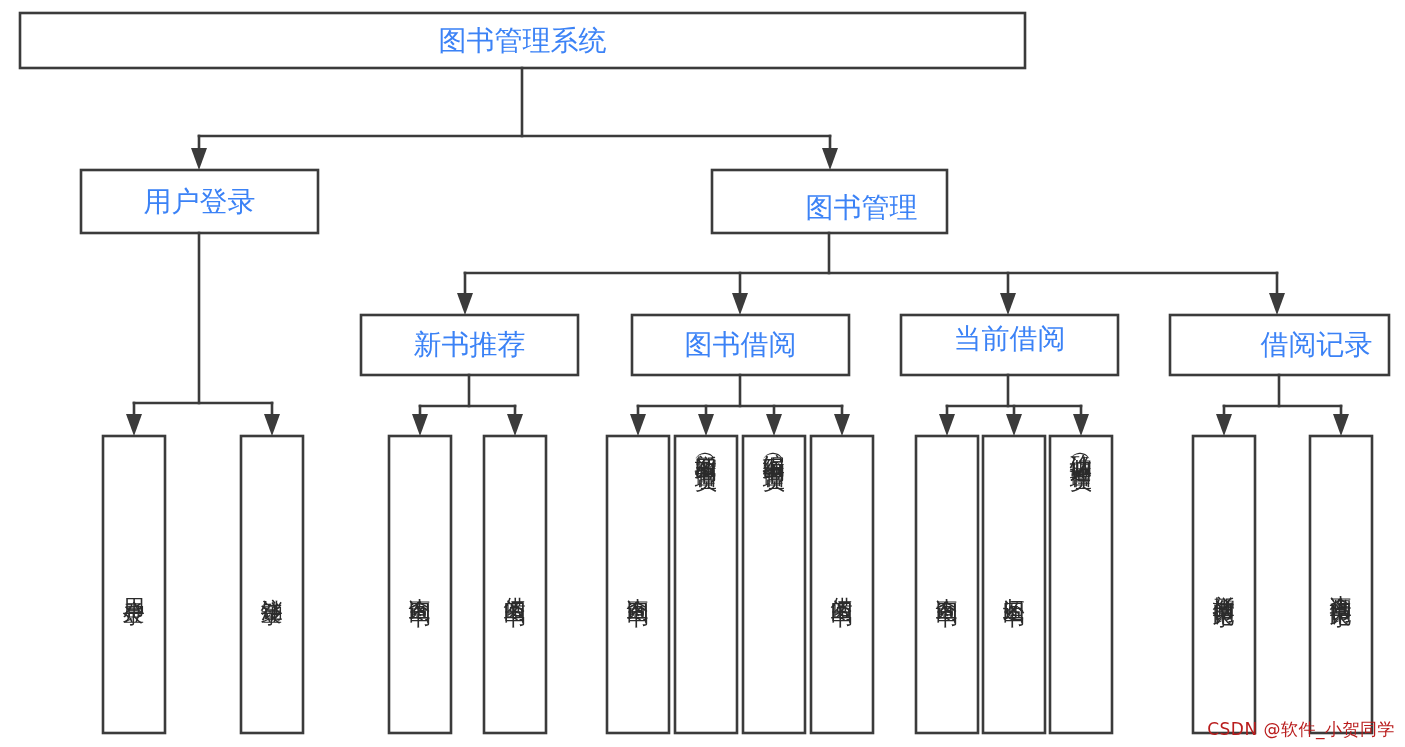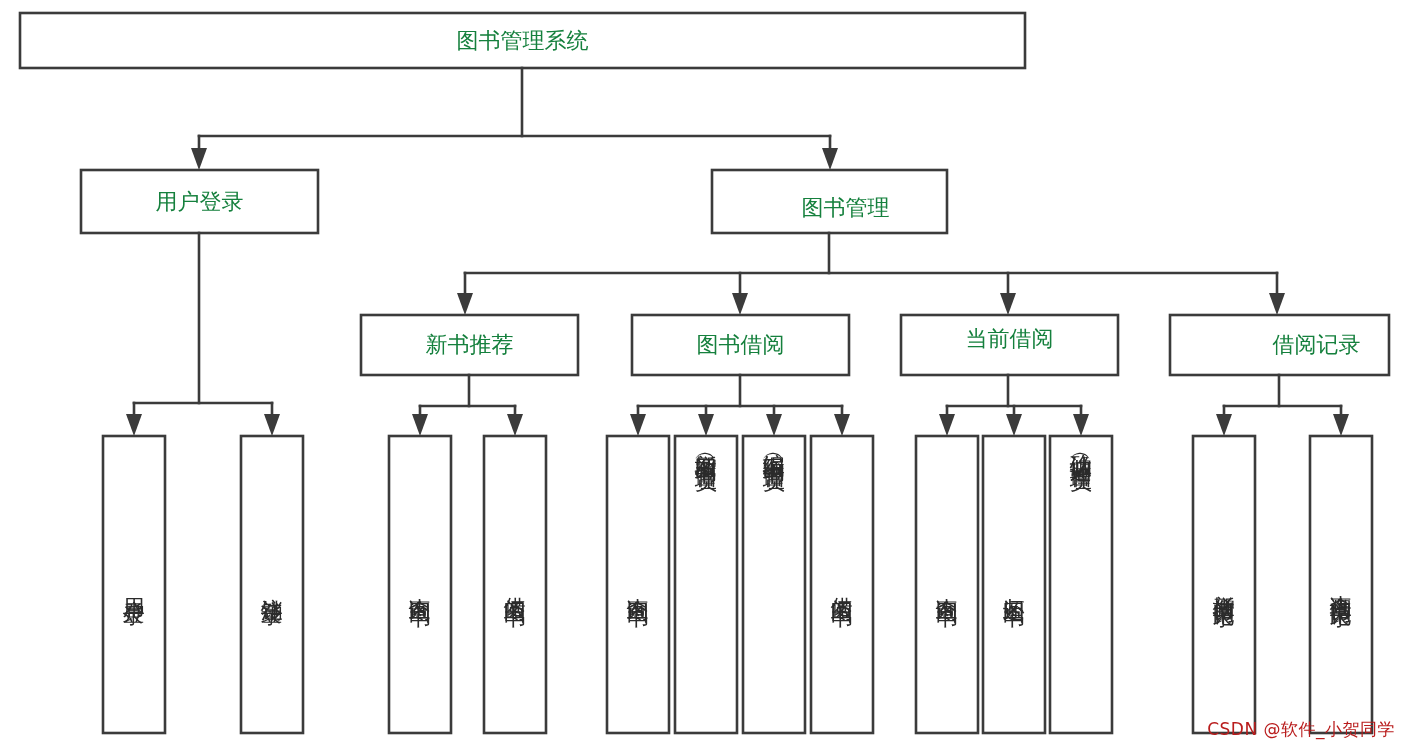--- a/index.html
+++ b/index.html
@@ -29,21 +29,21 @@
     white-space:nowrap;
     text-align:center;
   }
   .htext-holder{
     position:absolute;
     display:flex;align-items:center;justify-content:center;
     pointer-events:none;
   }
   .htext{
     font-family:"DejaVu Sans","Liberation Sans",sans-serif;
-    font-size:22px;color:#15803d;white-space:nowrap;
+    font-size:28px;color:#3b82f6;white-space:nowrap;
   }
   #watermark{
     position:absolute;right:10px;bottom:6px;
     font-family:"DejaVu Sans","Liberation Sans",sans-serif;
     font-size:17px;color:#b91c1c;letter-spacing:0.5px;
     user-select:none;
   }
 </style>
 </head>
 <body>
@@ -154,21 +154,21 @@
     <rect class="node-box" x="1310" y="436" width="62" height="297"></rect>
   </svg>
 
   <div class="htext-holder" style="left:20px;top:13px;width:1005px;height:55px;">
     <span class="htext">图书管理系统</span>
   </div>
 
   <div class="htext-holder" style="left:81px;top:170px;width:237px;height:63px;">
     <span class="htext">用户登录</span>
   </div>
-  <div class="htext-holder" style="left:728px;top:170px;width:235px;height:75px;">
+  <div class="htext-holder" style="left:744px;top:170px;width:235px;height:75px;">
     <span class="htext">图书管理</span>
   </div>
 
   <div class="htext-holder" style="left:361px;top:315px;width:217px;height:60px;">
     <span class="htext">新书推荐</span>
   </div>
   <div class="htext-holder" style="left:632px;top:315px;width:217px;height:60px;">
     <span class="htext">图书借阅</span>
   </div>
   <div class="htext-holder" style="left:901px;top:315px;width:217px;height:48px;justify-content:center;">

